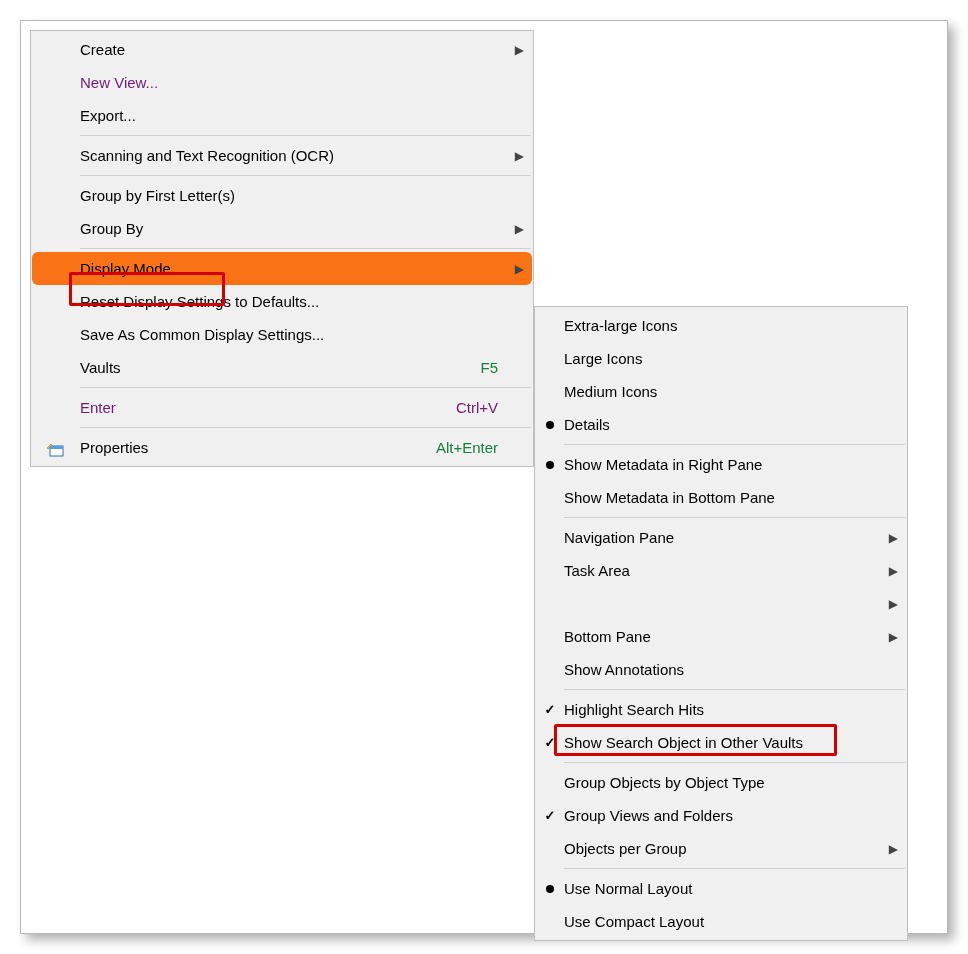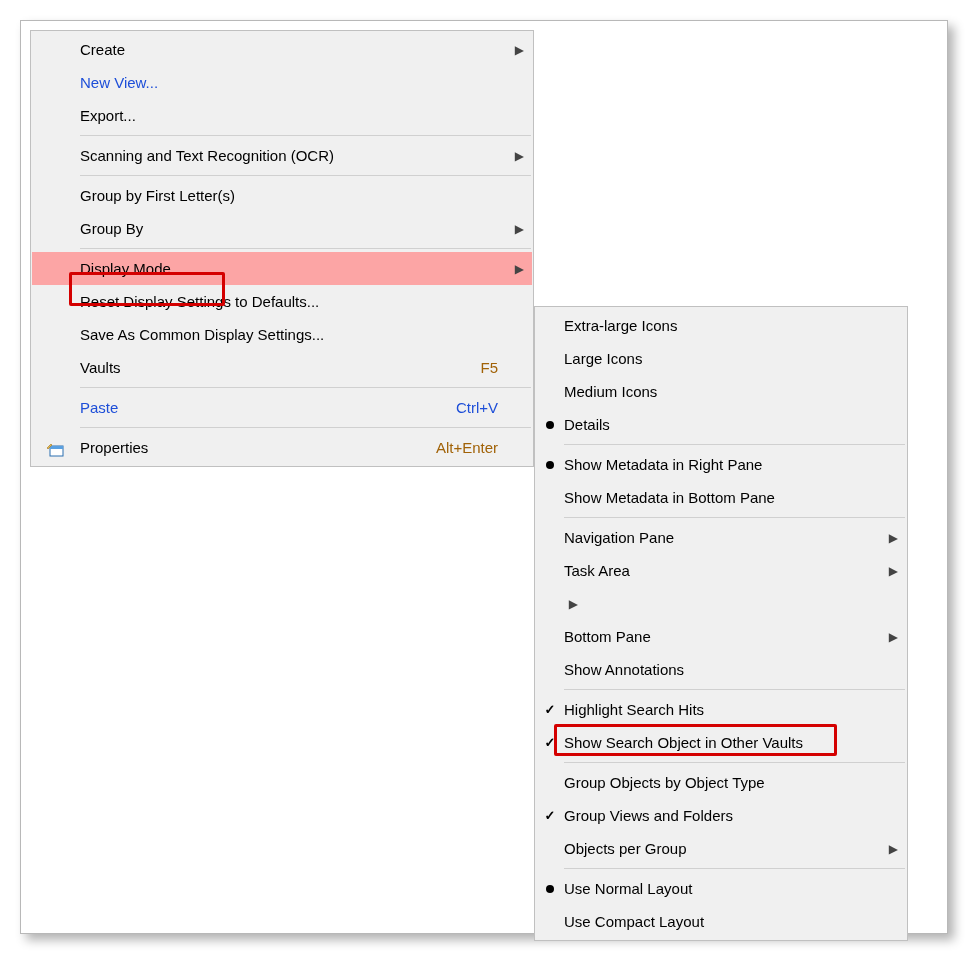--- a/index.html
+++ b/index.html
@@ -35,50 +35,51 @@
     top: 250px;
     width: 374px;
     margin-top: 35px;
   }
   .menu-item {
     display: flex;
     align-items: center;
     height: 33px;
     padding: 0 8px 0 0;
     cursor: default;
+    justify-content: space-between;
   }
   .menu-item .gutter {
     width: 48px;
     flex: 0 0 48px;
     display: flex;
     align-items: center;
     justify-content: center;
   }
   .menu-item .label {
     flex: 1 1 auto;
     white-space: nowrap;
   }
   .menu-item .accel {
     flex: 0 0 auto;
-    color: #a16207;
+    color: #15803d;
     padding-right: 8px;
     text-align: right;
     min-width: 70px;
   }
   .menu-item .arrow {
     flex: 0 0 18px;
     text-align: right;
     color: #444;
     font-size: 12px;
   }
   .menu.sub .menu-item .gutter { width: 28px; flex: 0 0 28px; }
   .menu.sub .menu-item .arrow { flex: 0 0 14px; }
   .menu-item.disabled .label,
-  .menu-item.disabled .accel { color: #1d4ed8; }
-  .menu-item.highlight { background: #fca5a5; }
+  .menu-item.disabled .accel { color: #701a75; }
+  .menu-item.highlight { background: #f97316; border-radius: 6px; }
   .sep {
     height: 1px;
     background: #d0d0d0;
     margin: 3px 1px 3px 48px;
   }
   .menu.sub .sep { margin-left: 28px; }
   .bullet {
     width: 8px; height: 8px; border-radius: 50%; background: #000;
   }
   .check {
@@ -163,21 +164,21 @@
       <span class="gutter"></span>
       <span class="label">Vaults</span>
       <span class="accel">F5</span>
       <span class="arrow"></span>
     </div>
 
     <div class="sep"></div>
 
     <div class="menu-item disabled">
       <span class="gutter"></span>
-      <span class="label">Paste</span>
+      <span class="label">Enter</span>
       <span class="accel">Ctrl+V</span>
       <span class="arrow"></span>
     </div>
 
     <div class="sep"></div>
 
     <div class="menu-item">
       <span class="gutter">
         <span class="props-icon">
           <svg width="20" height="16" viewBox="0 0 20 16">

